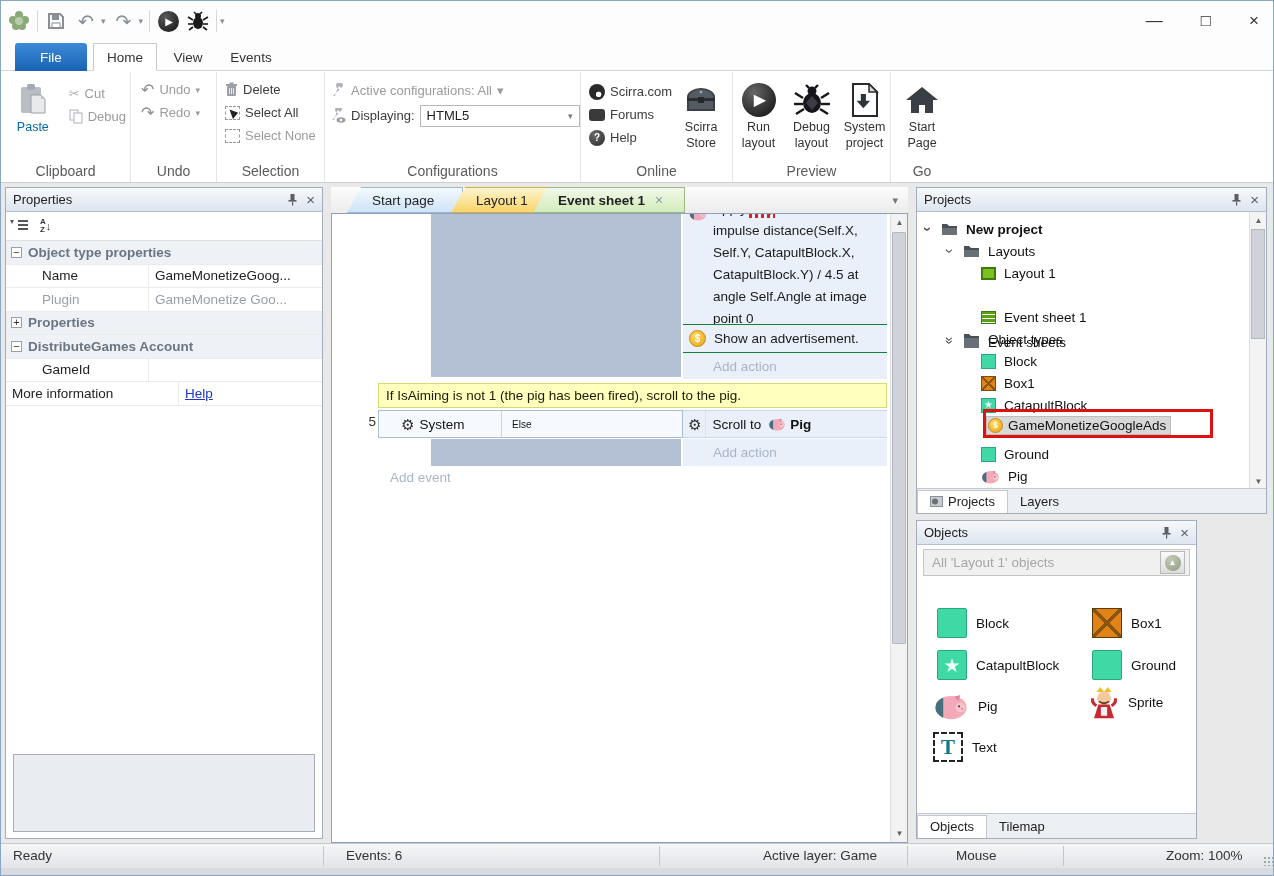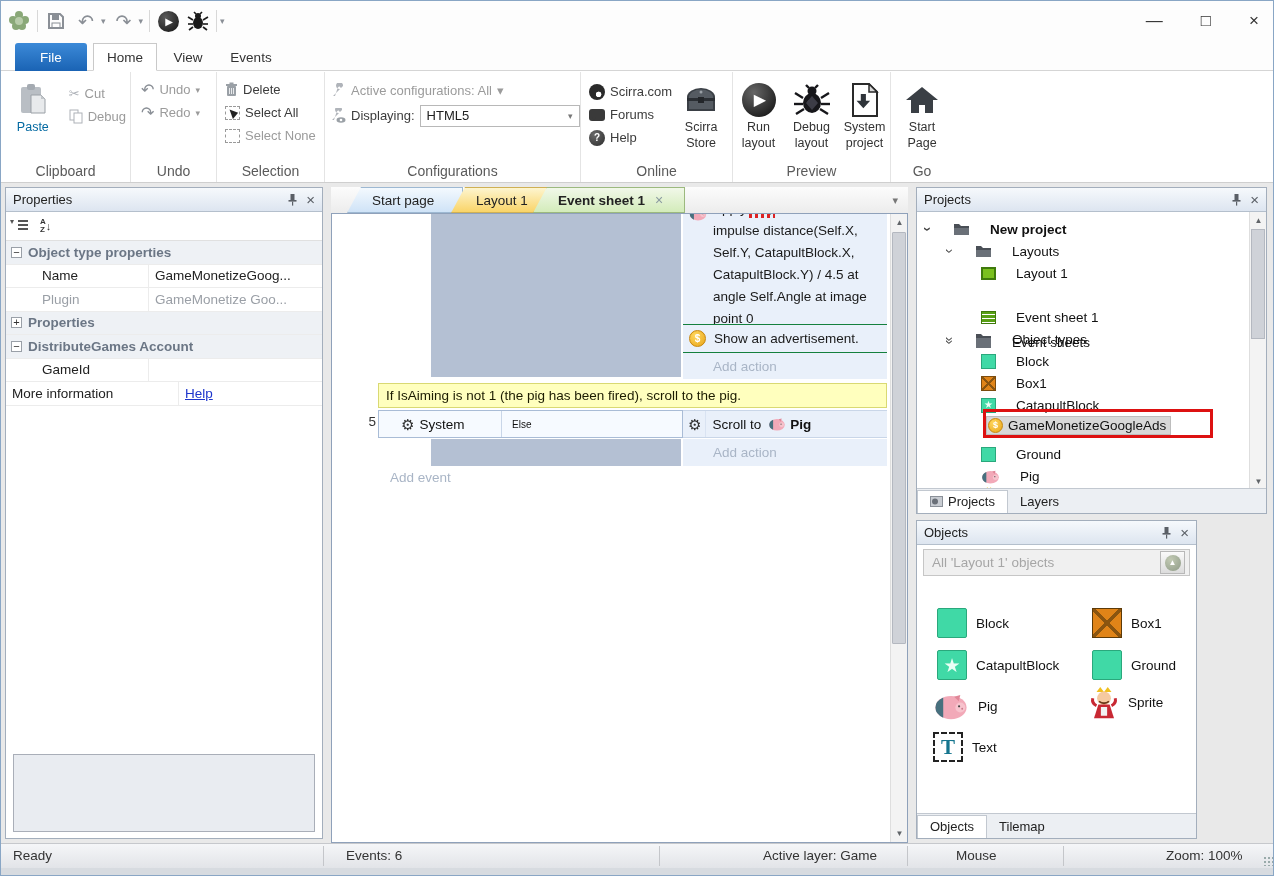--- a/index.html
+++ b/index.html
@@ -116,21 +116,21 @@
   .gear { font-size:15px; color:#2f2f2f; line-height:1; }
   .addevent { position:absolute; left:58px; top:256px; color:#a9b5c6; font-size:13.5px; }
   .vscroll { position:absolute; right:0; top:0; bottom:0; width:17px; background:#f3f3f3; border-left:1px solid #dedede; }
   .vscroll .arr { position:absolute; left:0; width:17px; height:17px; display:flex; align-items:center; justify-content:center; font-size:8px; color:#606468; background:#f3f3f3; }
   .vscroll .arr.up { top:0; } .vscroll .arr.dn { bottom:0; }
   .vscroll .thumb { position:absolute; left:1px; width:14px; background:#cfd2d8; border:1px solid #b4b8c0; border-radius:1px; }
 
   
   .projects { left:915px; top:186px; width:351px; height:327px; }
   .treebody { position:relative; height:277px; overflow:hidden; }
-  .trow { position:absolute; display:flex; align-items:center; height:22px; font-size:13.5px; color:#111; gap:20px; }
+  .trow { position:absolute; display:flex; align-items:center; height:22px; font-size:13.5px; color:#111; gap:8px; }
   .trow.b { font-weight:bold; }
   .chev { display:inline-block; transform:rotate(90deg); color:#444; font-size:14px; width:10px; text-align:center; }
   .selhl { background:#d8d8d8; outline:1px solid #bdbdbd; padding:1px 4px 1px 1px; display:flex; align-items:center; gap:5px; }
   .redbox { position:absolute; left:66px; top:197px; width:230px; height:29px; border:3px solid #dd1111; z-index:5; }
   .sq { width:15px; height:15px; flex:0 0 auto; display:flex; align-items:center; justify-content:center; }
   .sq.teal { background:#40d9a6; border:1px solid #2aa87c; }
   .sq.box1 { background:linear-gradient(45deg, transparent 44%, #8a5510 44% 56%, transparent 56%), linear-gradient(-45deg, transparent 44%, #8a5510 44% 56%, transparent 56%), #e08418; border:1px solid #7c4c0e; }
   .sq .star { color:#eafff5; font-size:10px; line-height:1; }
   .ic-layout { width:15px; height:13px; background:#7ac01e; border:2px solid #3f7a0c; flex:0 0 auto; }
   .ic-sheet { width:15px; height:13px; background:#58a014; border:1px solid #3f7a0c; background-image:linear-gradient(#fff 1px, transparent 1px); background-size:100% 4px; background-position:0 2px; flex:0 0 auto; }

